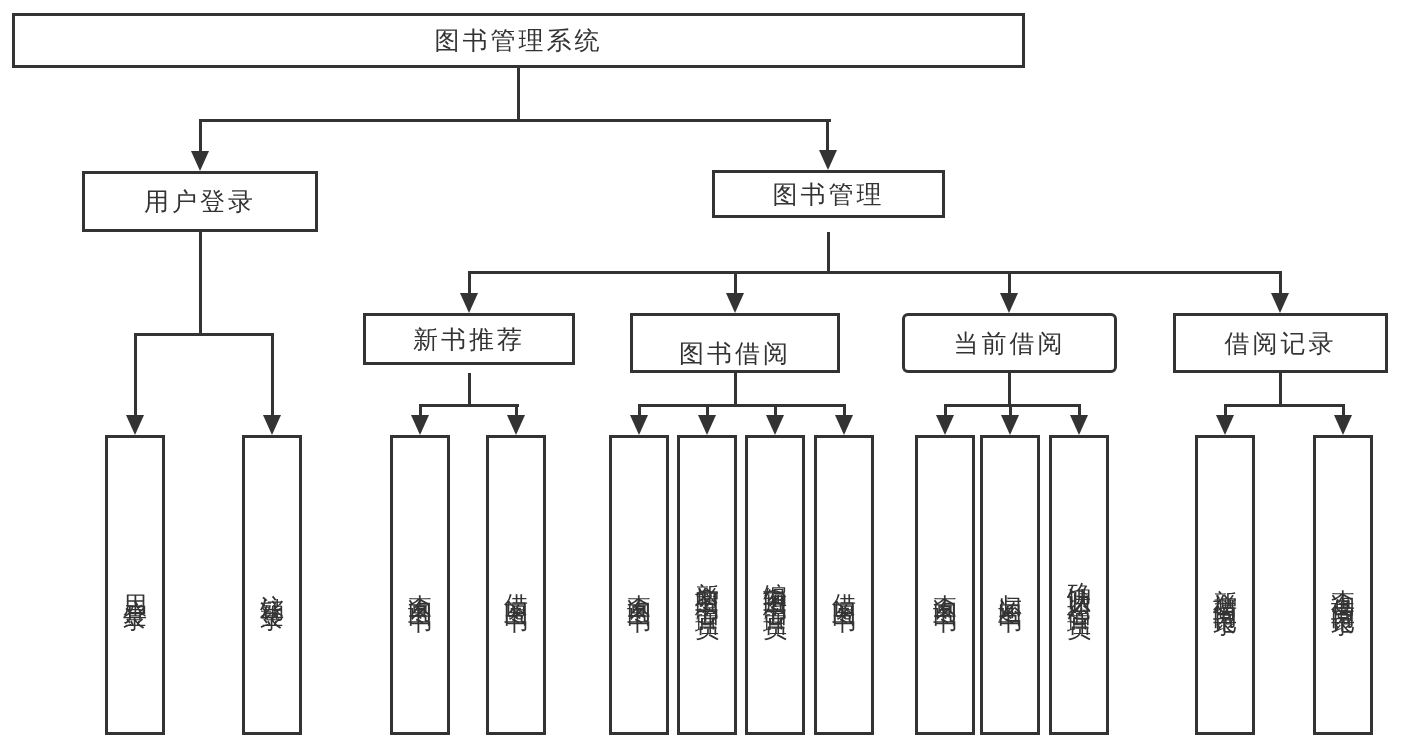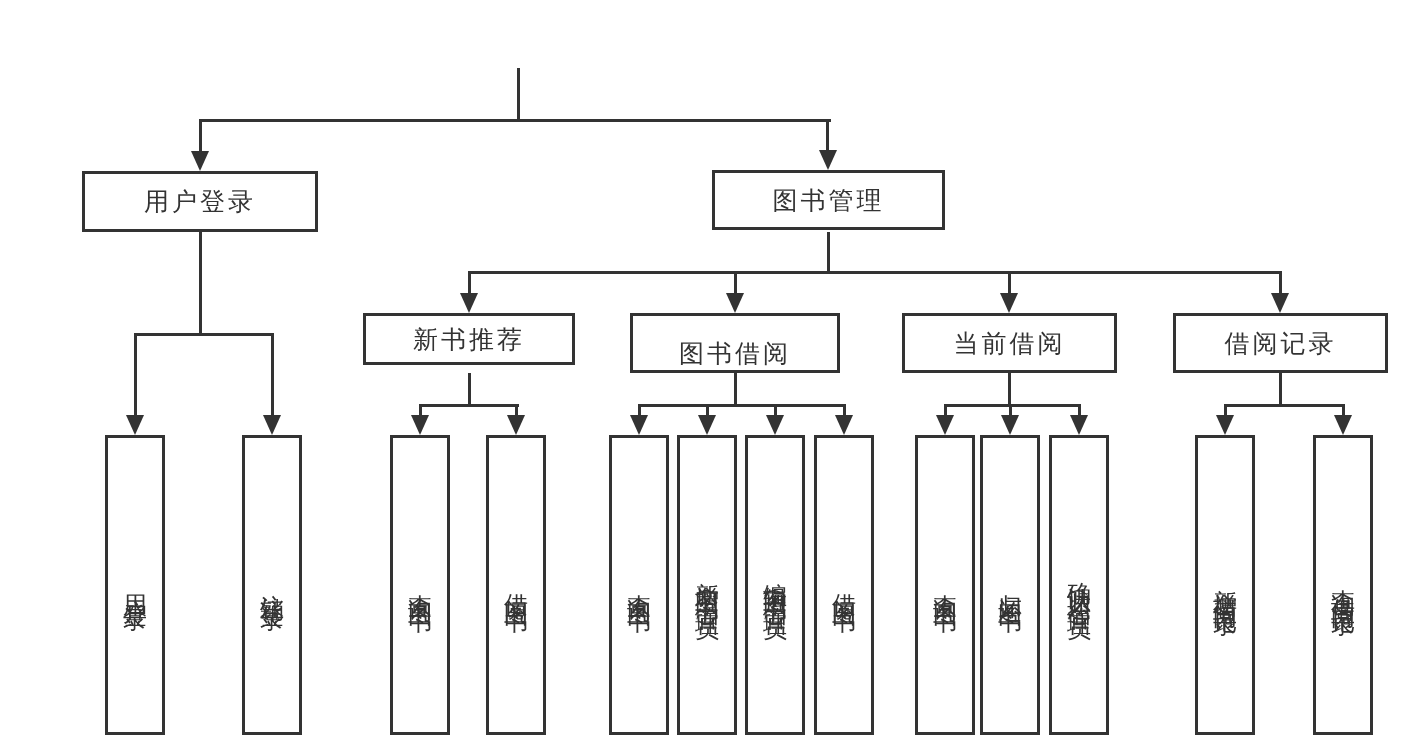--- a/index.html
+++ b/index.html
@@ -61,36 +61,39 @@
     color: var(--watermark);
     z-index: 5;
     white-space: nowrap;
   }
 </style>
 </head>
 <body>
 
 <div class="stage">
 
+  <div class="box" style="left:12px;top:13px;width:1013px;height:55px;">
+    <span class="hlabel">图书管理系统</span>
+  </div>
 
   <div class="box" style="left:82px;top:171px;width:236px;height:61px;">
     <span class="hlabel">用户登录</span>
   </div>
 
-  <div class="box" style="left:712px;top:170px;width:233px;height:60px;">
+  <div class="box" style="left:712px;top:170px;width:233px;height:48px;">
     <span class="hlabel">图书管理</span>
   </div>
 
   <div class="box" style="left:363px;top:313px;width:212px;height:52px;">
     <span class="hlabel">新书推荐</span>
   </div>
   <div class="box" style="left:630px;top:313px;width:210px;height:60px;align-items:flex-end;">
     <span class="hlabel">图书借阅</span>
   </div>
-  <div class="box" style="left:902px;top:313px;width:215px;height:60px;">
+  <div class="box" style="left:902px;top:313px;width:215px;height:60px;border-radius:6px;">
     <span class="hlabel">当前借阅</span>
   </div>
   <div class="box" style="left:1173px;top:313px;width:215px;height:60px;">
     <span class="hlabel">借阅记录</span>
   </div>
 
   <div class="box" style="left:105px;top:435px;width:60px;height:300px;">
     <span class="vlabel">用户登录</span>
   </div>
   <div class="box" style="left:242px;top:435px;width:60px;height:300px;">

